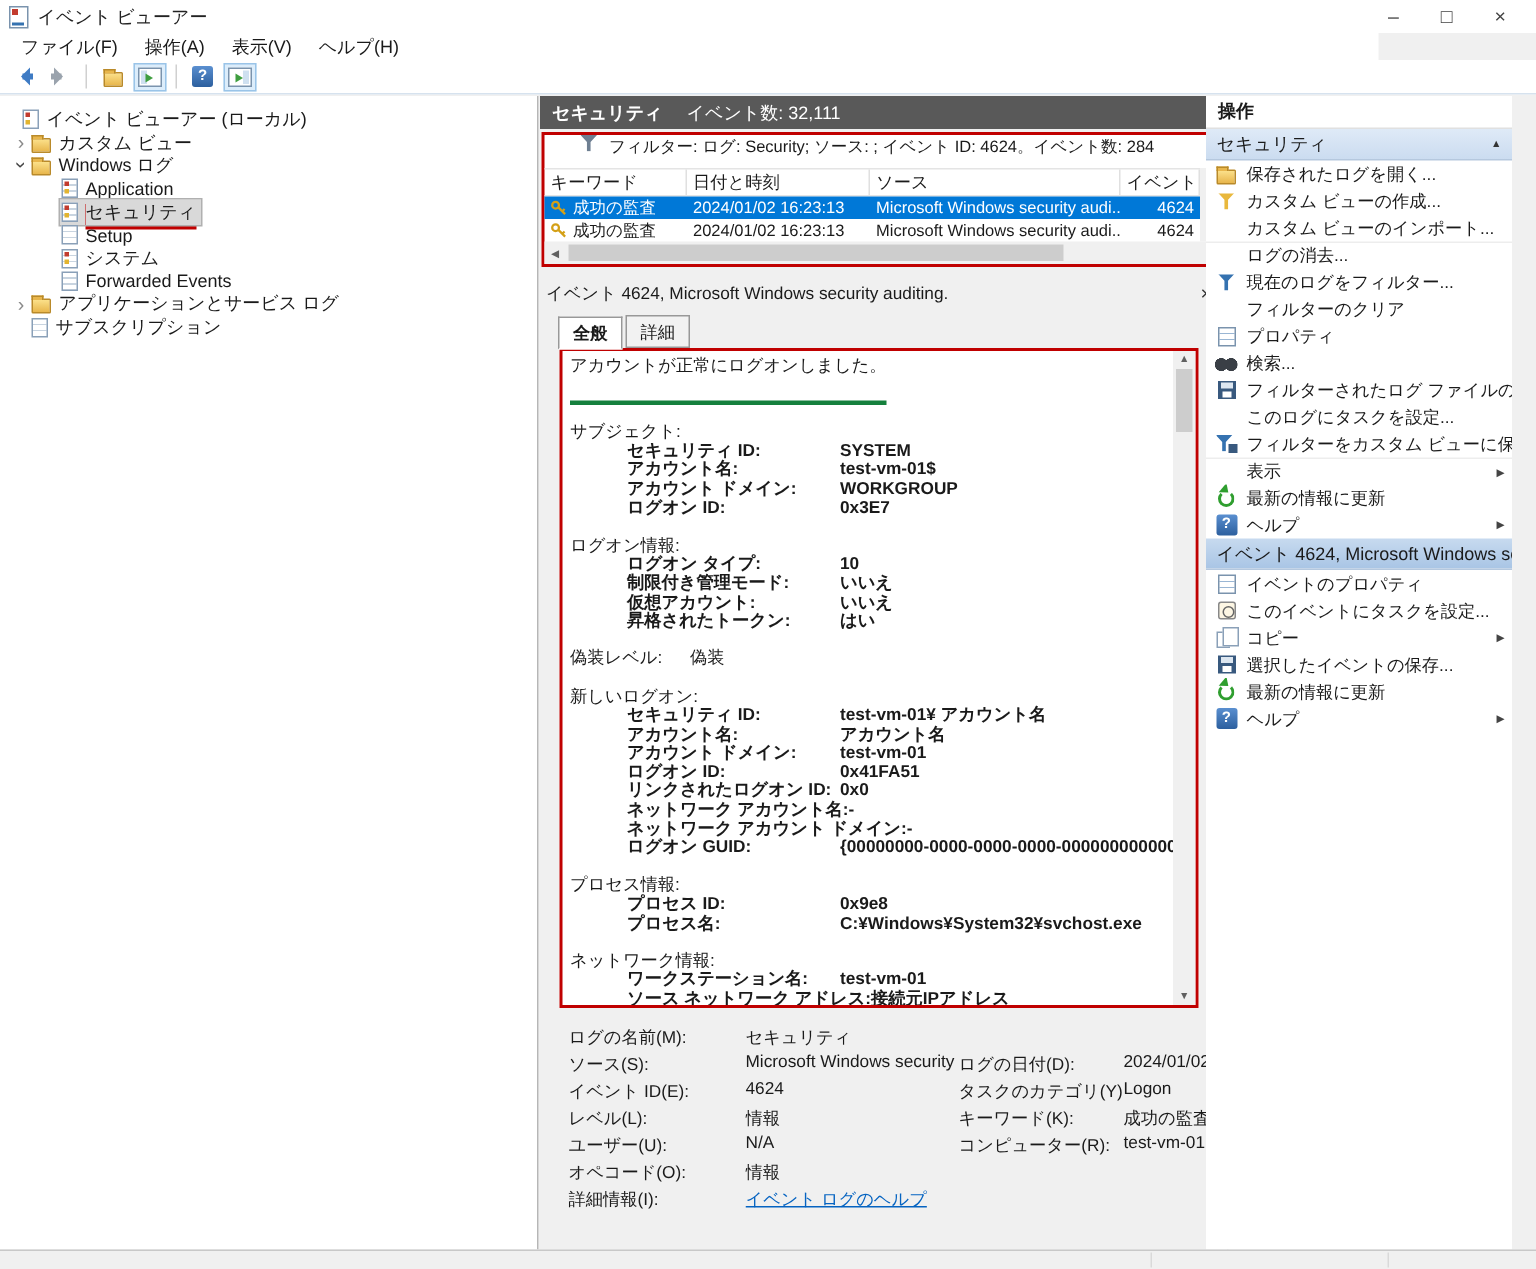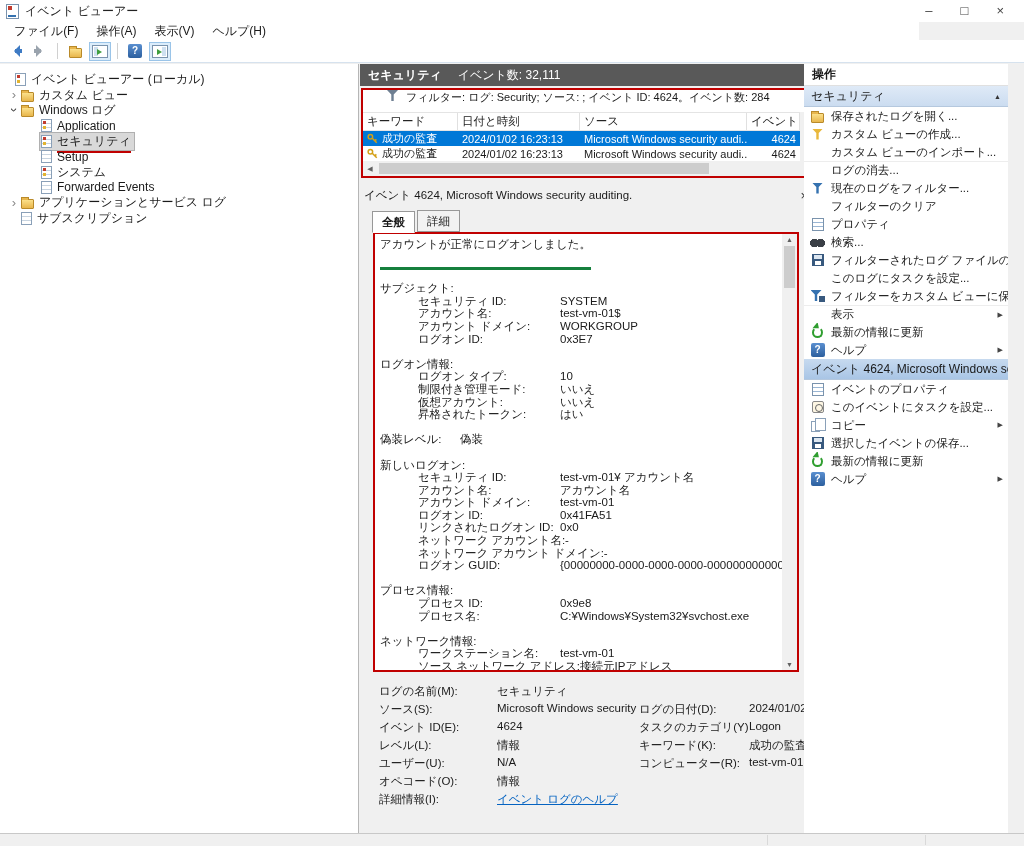--- a/index.html
+++ b/index.html
@@ -95,21 +95,21 @@
   .hs-btn { width:14px; text-align:center; }
   .evt-header { flex:0 0 22px; margin-top:6px; display:flex; align-items:center; padding:0 10px 0 4px; font-size:11.5px; }
   .evt-header .x { margin-left:auto; font-size:13px; color:#333; }
   .tabs { flex:0 0 21px; margin:4px 0 0 12px; display:flex; align-items:flex-end; }
   .tab { padding:3px 9px 2px; border:1px solid #989898; background:#f2f2f2; margin-right:2px; font-size:11.5px; position:relative; }
   .tab.active { background:#fff; border-bottom-color:#fff; top:1px; z-index:2; font-weight:bold; }
   .redbox2 { flex:0 0 440px; margin:0 19px 0 13px; border:2px solid #c00000; background:#fff; display:flex; overflow:hidden; }
   .detail-body { flex:1; padding:4px 2px 0 5px; font-size:11.5px; overflow:hidden; }
   .dline { display:flex; line-height:12.6px; white-space:pre; }
   .dline.blank { height:12.6px; }
-  .dline.ind { padding-left:38px; }
+  .dline.ind { padding-left:38px;font-weight:bold; }
   .dline.ind .lbl { min-width:142px; }
   .dline.kv0 .lbl { min-width:80px; }
   .dline.msg .lbl { border-bottom:3px solid #15803d; padding-bottom:16px; }
   .dscroll { flex:0 0 15px; background:#f0f0f0; display:flex; flex-direction:column; align-items:center; font-size:7px; color:#606060; padding:2px 0; }
   .dscroll .dthumb { width:11px; height:42px; background:#cdcdcd; margin-top:3px; }
   .dscroll .dn { margin-top:auto; }
   .footer-grid { flex:1; padding:12px 0 0 19px; font-size:11.5px; }
   .f-row { display:grid; grid-template-columns:118px 142px 110px auto; height:18px; align-items:start; }
   .f-row span { white-space:nowrap; overflow:hidden; }
   .f-row .link { color:#0563c1; text-decoration:underline; }

